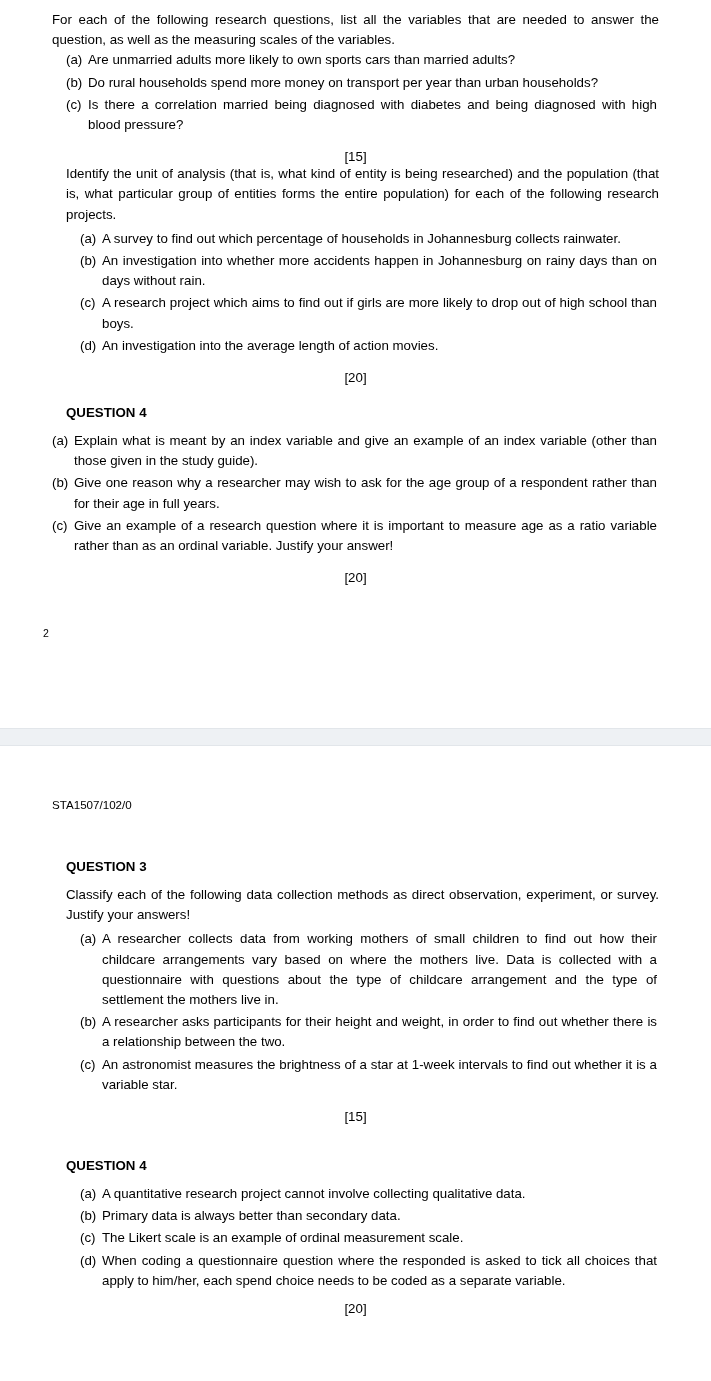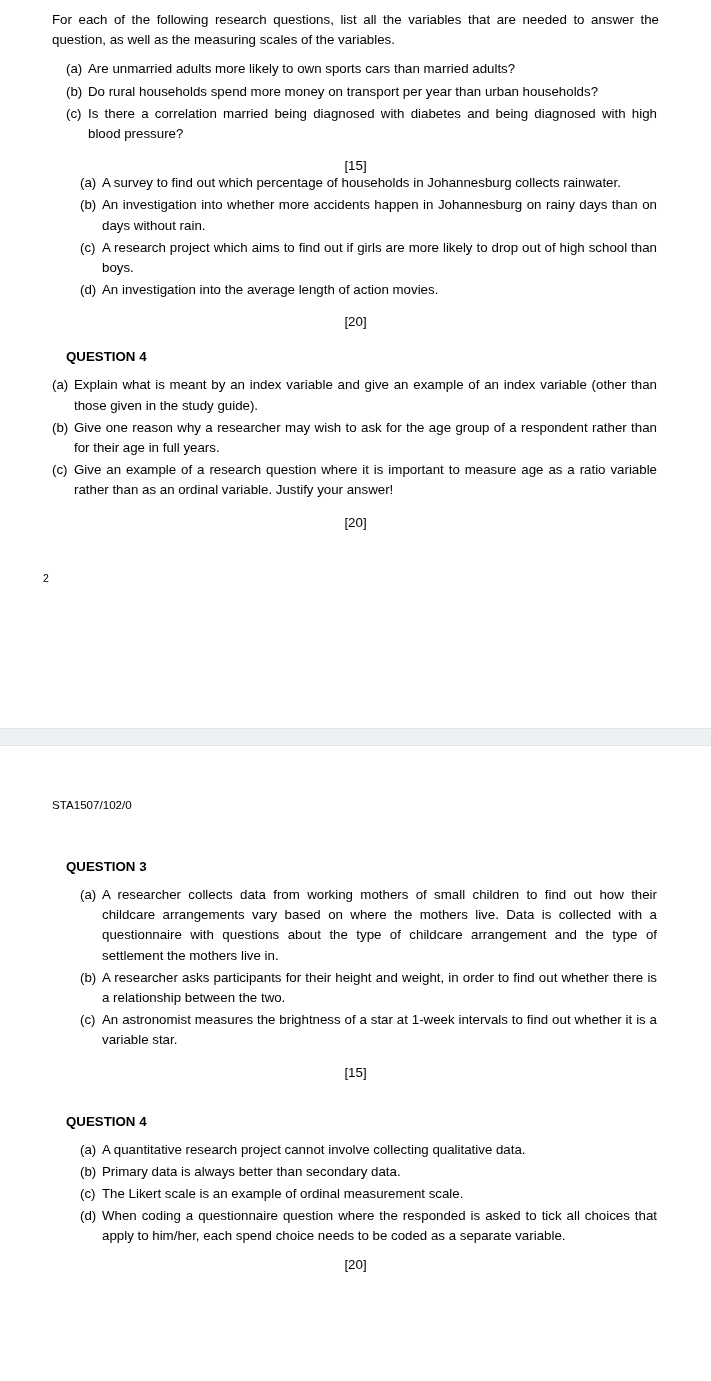--- a/index.html
+++ b/index.html
@@ -40,21 +40,21 @@
   p {
     margin: 0;
   }
   .para {
     font-size: 13.3px;
     line-height: 1.52;
     text-align: justify;
     margin-bottom: 4px;
   }
   .para.lead {
-    margin-bottom: 9px;
+    margin-bottom: 0;
   }
   .qhead {
     font-size: 13.3px;
     font-weight: bold;
     line-height: 1.5;
     margin: 18px 0 8px 14px;
   }
   .qhead.first {
     margin-top: 20px;
   }
@@ -127,20 +127,21 @@
       <span class="lbl">(b)</span>
       <span class="txt">Do rural households spend more money on transport per year than urban households?</span>
     </div>
     <div class="listitem indent-1">
       <span class="lbl">(c)</span>
       <span class="txt">Is there a correlation married being diagnosed with diabetes and being diagnosed with high blood pressure?</span>
     </div>
 
     <p class="marks">[15]</p>
 
+    <p class="para body-indent">Identify the unit of analysis (that is, what kind of entity is being researched) and the population (that is, what particular group of entities forms the entire population) for each of the following research projects.</p>
 
     <div class="listitem indent-2">
       <span class="lbl">(a)</span>
       <span class="txt">A survey to find out which percentage of households in Johannesburg collects rainwater.</span>
     </div>
     <div class="listitem indent-2">
       <span class="lbl">(b)</span>
       <span class="txt">An investigation into whether more accidents happen in Johannesburg on rainy days than on days without rain.</span>
     </div>
     <div class="listitem indent-2">
@@ -176,20 +177,21 @@
 
   <div class="page-gap"></div>
 
   <div class="page page-two">
 
     <p class="doccode">STA1507/102/0</p>
 
     <div class="spacer-lg"></div>
 
     <p class="qhead first">QUESTION 3</p>
+    <p class="para body-indent">Classify each of the following data collection methods as direct observation, experiment, or survey. Justify your answers!</p>
 
     <div class="listitem indent-2">
       <span class="lbl">(a)</span>
       <span class="txt">A researcher collects data from working mothers of small children to find out how their childcare arrangements vary based on where the mothers live. Data is collected with a questionnaire with questions about the type of childcare arrangement and the type of settlement the mothers live in.</span>
     </div>
     <div class="listitem indent-2">
       <span class="lbl">(b)</span>
       <span class="txt">A researcher asks participants for their height and weight, in order to find out whether there is a relationship between the two.</span>
     </div>
     <div class="listitem indent-2">

